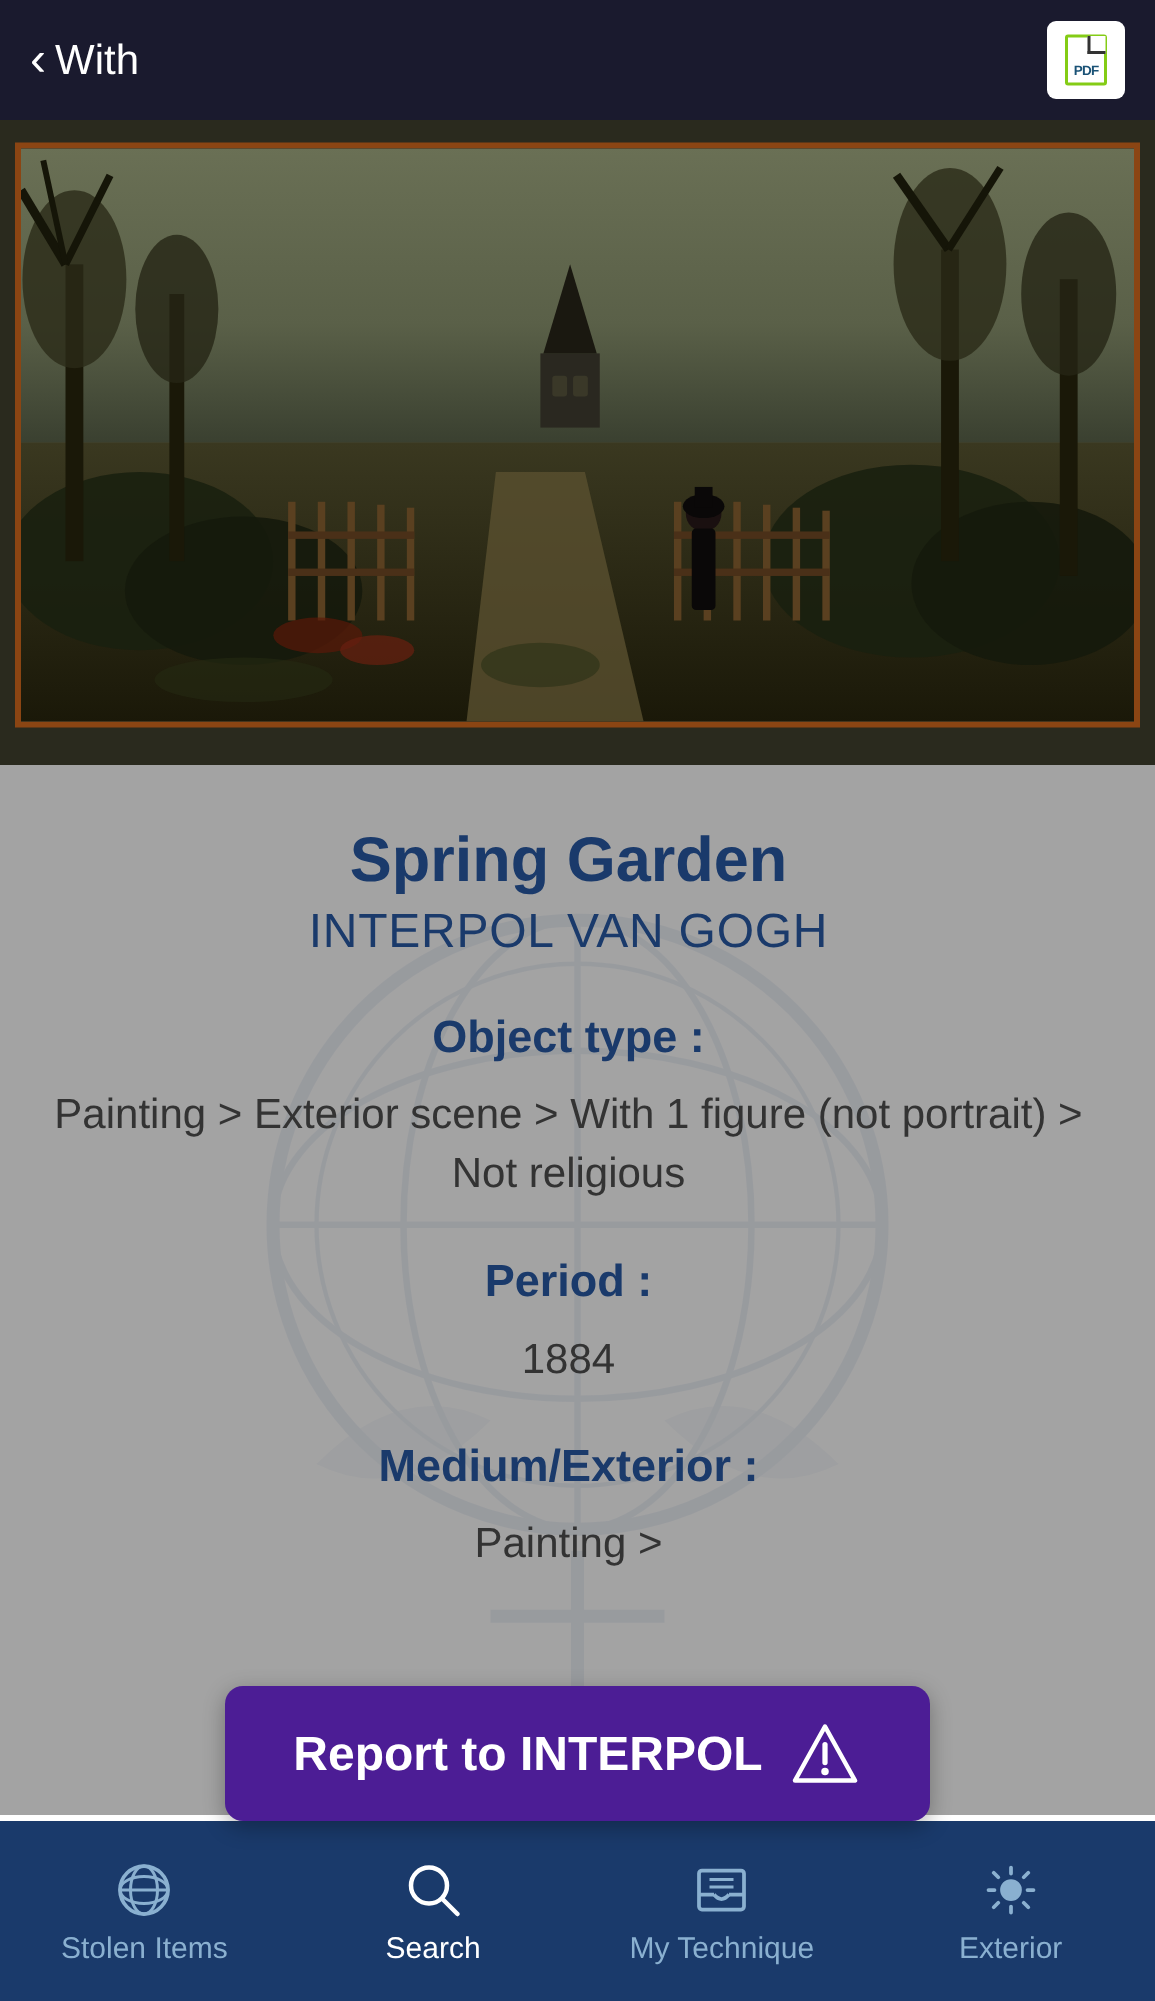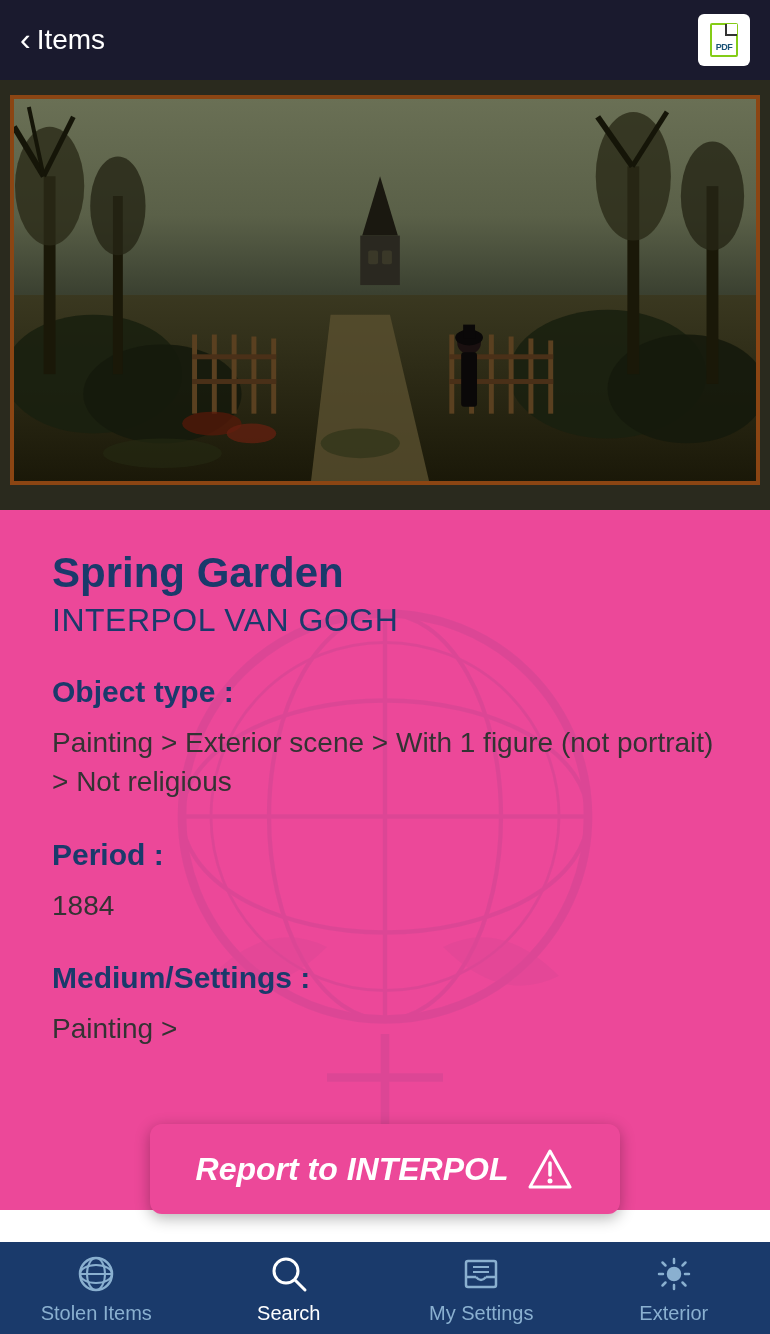--- a/index.html
+++ b/index.html
@@ -96,25 +96,26 @@
       overflow: hidden;
     }
     
     #painting-svg {
       width: 100%;
       height: 100%;
     }
 
     
     #content {
-      background: #ec4899;
-      padding: 40px 40px 20px 52px;
+      background: #a3a3a3;
+      padding: 40px 40px 20px 28px;
       position: relative;
       min-height: 700px;
       overflow: hidden;
+      text-align: center;
     }
 
     
     #watermark {
       position: absolute;
       top: 50%;
       left: 50%;
       transform: translate(-50%, -50%);
       width: 580px;
       height: 580px;
@@ -158,51 +159,50 @@
     }
 
     
     #report-btn {
       position: fixed;
       bottom: 120px;
       left: 50%;
       transform: translateX(-50%);
       width: 470px;
       height: 90px;
-      background: #ec4899;
+      background: #4c1d95;
       border-radius: 12px;
       display: flex;
       align-items: center;
       justify-content: center;
       gap: 18px;
       cursor: pointer;
       box-shadow: 0 4px 15px rgba(0,0,0,0.3);
       z-index: 100;
-      font-style: italic;
     }
     #report-btn-text {
       color: #fff;
       font-size: 32px;
       font-weight: 600;
     }
     .warning-triangle {
       width: 48px;
       height: 48px;
       display: flex;
       align-items: center;
       justify-content: center;
     }
 
     
     #bottom-nav {
       position: fixed;
       bottom: 0;
       left: 0;
       width: 770px;
-      height: 92px;
+      height: 120px;
       background: #1a3a6b;
       display: flex;
       align-items: center;
       justify-content: space-around;
     }
     .nav-item {
       display: flex;
       flex-direction: column;
       align-items: center;
       gap: 6px;
@@ -231,21 +231,21 @@
     .nav-icon.active svg {
       fill: #fff;
     }
   </style>
 </head>
 <body>
 
 <div id="header">
   <div id="back-btn">
     <span class="back-chevron">‹</span>
-    <span>Items</span>
+    <span>With</span>
   </div>
   <div id="pdf-btn">
     <div class="pdf-icon-doc">
       <span class="pdf-text">PDF</span>
     </div>
   </div>
 </div>
 
 <div id="painting-container">
   <div id="painting-frame">
@@ -354,21 +354,21 @@
   <div id="content-inner">
     <h1 class="artwork-title">Spring Garden</h1>
     <p class="artwork-artist">INTERPOL VAN GOGH</p>
 
     <p class="field-label">Object type :</p>
     <p class="field-value">Painting &gt; Exterior scene &gt; With 1 figure (not portrait) &gt; Not religious</p>
 
     <p class="field-label">Period :</p>
     <p class="field-value">1884</p>
 
-    <p class="field-label">Medium/Settings :</p>
+    <p class="field-label">Medium/Exterior :</p>
     <p class="field-value">Painting &gt;</p>
   </div>
 </div>
 
 <div id="report-btn">
   <span id="report-btn-text">Report to INTERPOL</span>
   <div class="warning-triangle">
     <svg width="44" height="44" viewBox="0 0 44 44" xmlns="http://www.w3.org/2000/svg">
       <polygon points="22,4 42,40 2,40" fill="none" stroke="white" stroke-width="3" stroke-linejoin="round"></polygon>
       <line x1="22" y1="16" x2="22" y2="28" stroke="white" stroke-width="3.5" stroke-linecap="round"></line>
@@ -405,21 +405,21 @@
     <div class="nav-icon">
       <svg width="38" height="38" viewBox="0 0 38 38" xmlns="http://www.w3.org/2000/svg" fill="none">
         <rect x="4" y="6" width="30" height="26" rx="2" stroke="#8ab0d0" stroke-width="2.5" fill="none"></rect>
         <line x1="4" y1="22" x2="14" y2="22" stroke="#8ab0d0" stroke-width="2.5"></line>
         <line x1="24" y1="22" x2="34" y2="22" stroke="#8ab0d0" stroke-width="2.5"></line>
         <path d="M14 22 Q19 28 24 22" fill="none" stroke="#8ab0d0" stroke-width="2.5"></path>
         <line x1="11" y1="12" x2="27" y2="12" stroke="#8ab0d0" stroke-width="2"></line>
         <line x1="11" y1="17" x2="27" y2="17" stroke="#8ab0d0" stroke-width="2"></line>
       </svg>
     </div>
-    <span class="nav-label">My Settings</span>
+    <span class="nav-label">My Technique</span>
   </div>
 
   <div class="nav-item">
     <div class="nav-icon">
       <svg width="38" height="38" viewBox="0 0 38 38" xmlns="http://www.w3.org/2000/svg" fill="none">
         <circle cx="19" cy="19" r="6" stroke="#8ab0d0" stroke-width="2.5"></circle>
         <path d="M19 4 L19 8 M19 30 L19 34 M4 19 L8 19 M30 19 L34 19 M7.5 7.5 L10.5 10.5 M27.5 27.5 L30.5 30.5 M30.5 7.5 L27.5 10.5 M10.5 27.5 L7.5 30.5" stroke="#8ab0d0" stroke-width="2.5" stroke-linecap="round"></path>
       </svg>
     </div>
     <span class="nav-label">Exterior</span>

